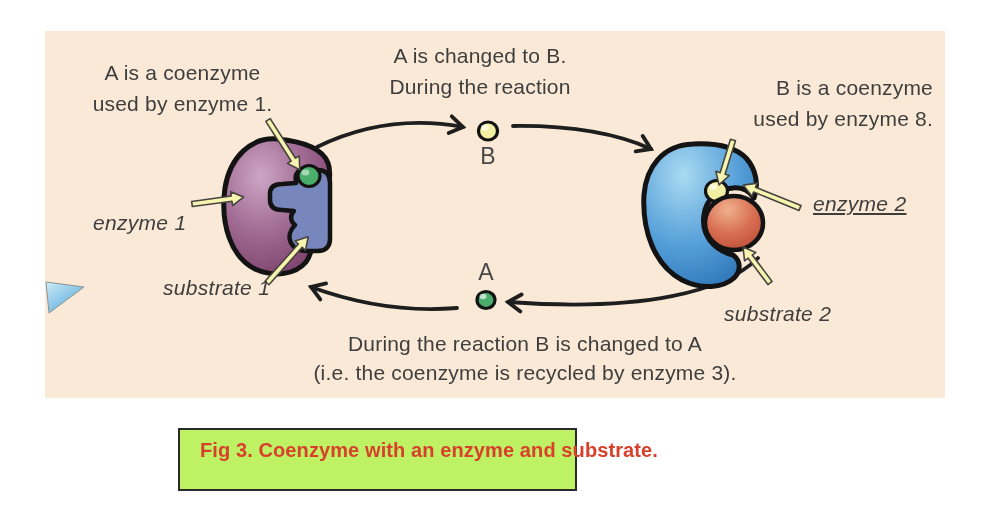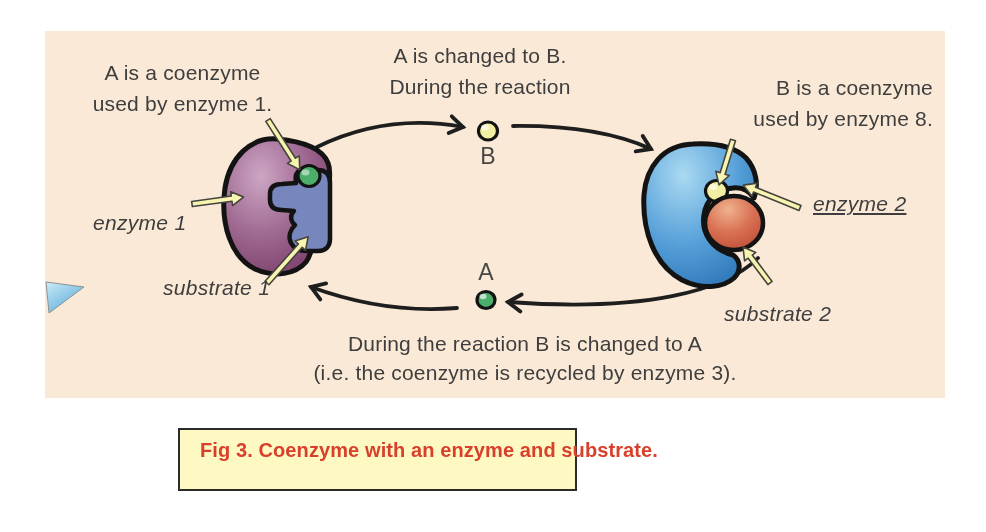--- a/index.html
+++ b/index.html
@@ -19,21 +19,21 @@
   .note.bottom { line-height:29px; }
   .lbl {
     position:absolute; font-style:italic; font-size:21px; color:#3e3e3e;
     white-space:nowrap; letter-spacing:0.3px;
   }
   .letter {
     position:absolute; width:40px; text-align:center; font-size:23px; color:#474747;
   }
   .caption-box {
     position:absolute; left:178px; top:428px; width:399px; height:63px;
-    background:#fef9c3; border:2px solid #2b2b2b; box-sizing:border-box;
+    background:#bef264; border:2px solid #2b2b2b; box-sizing:border-box;
   }
   .caption-box span {
     position:absolute; left:20px; top:9px; font-size:20px; font-weight:bold;
     color:#d8402c; white-space:nowrap; letter-spacing:0.1px;
   }
   .bullet { position:absolute; left:44px; top:279px; }
 </style>
 </head>
 <body>
 

